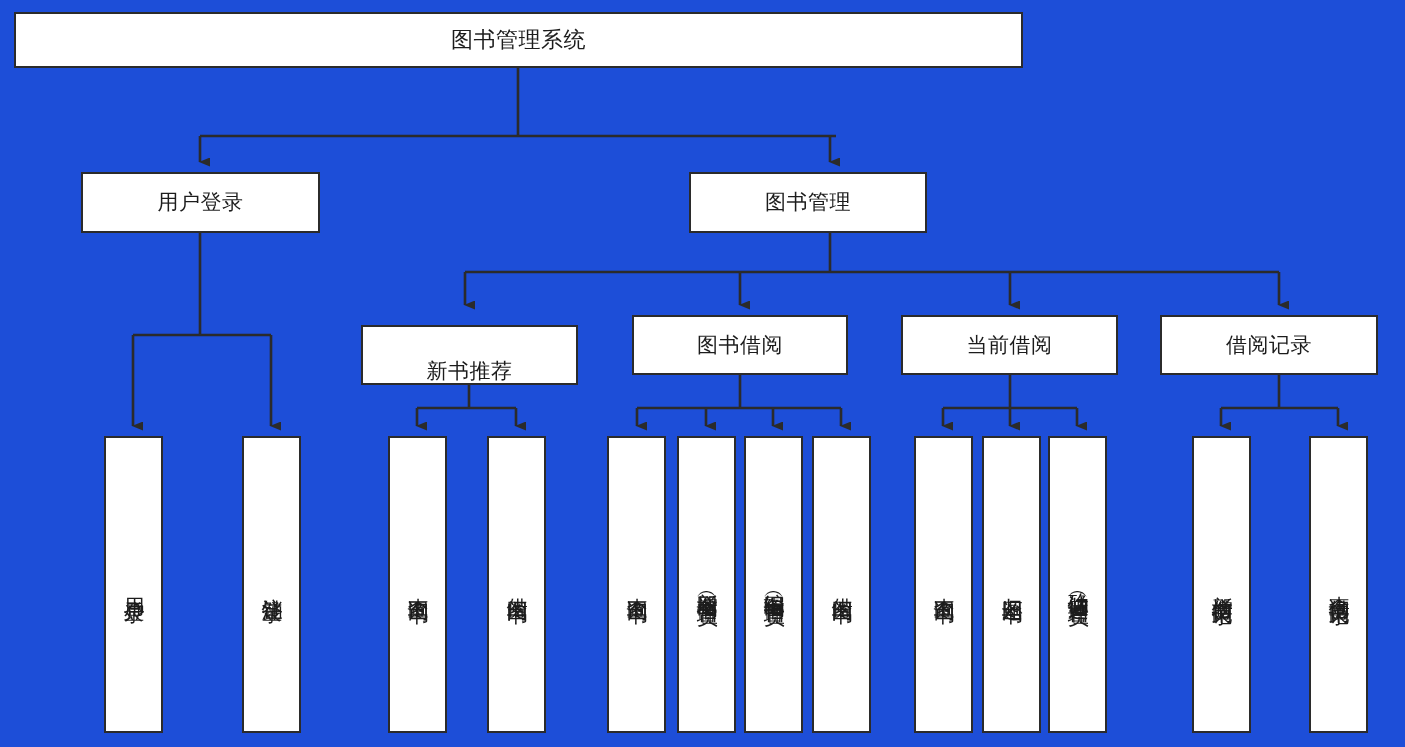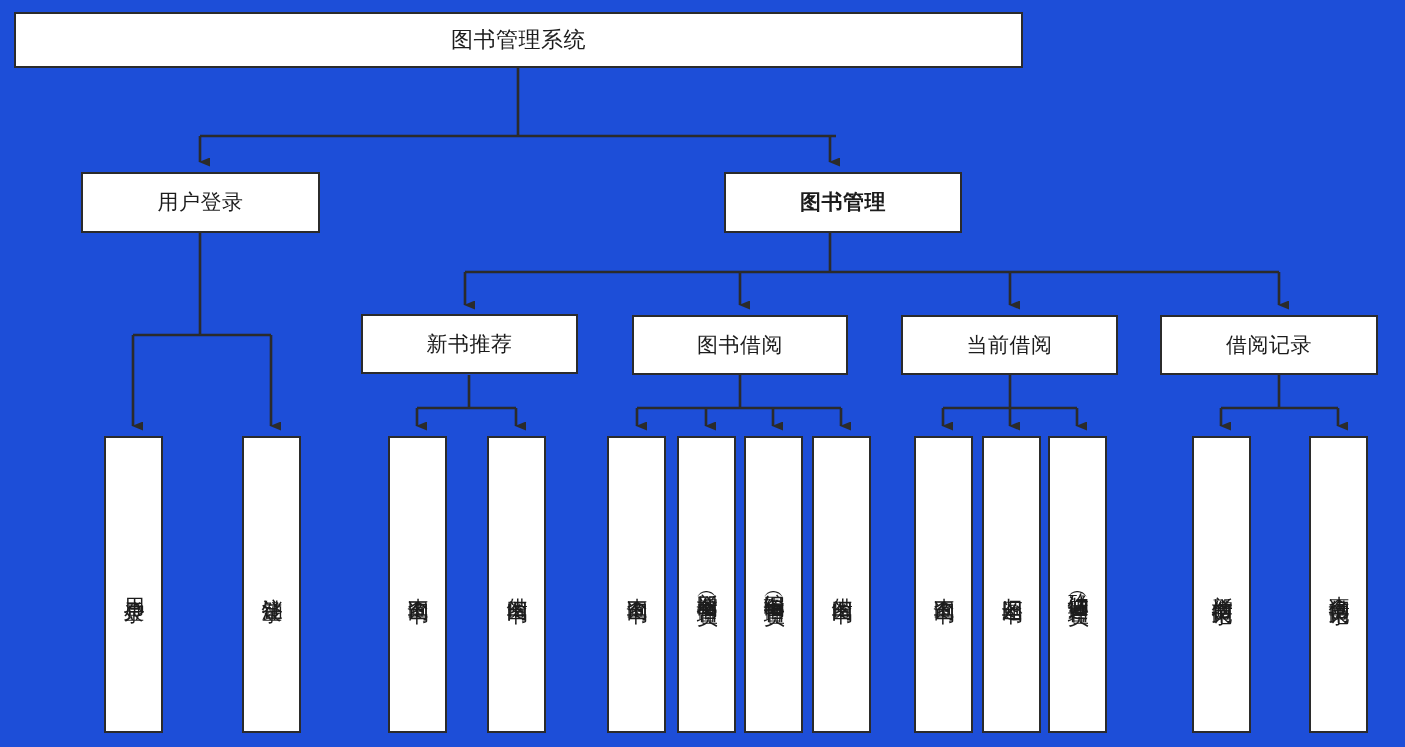--- a/index.html
+++ b/index.html
@@ -120,25 +120,25 @@
     </g>
   </svg>
 
   <div class="node h root" style="left:14px; top:12px; width:1009px; height:56px;">
     <span class="lbl">图书管理系统</span>
   </div>
 
   <div class="node h" style="left:81px; top:172px; width:239px; height:61px;">
     <span class="lbl">用户登录</span>
   </div>
-  <div class="node h" style="left:724px; top:172px; width:238px; height:61px;font-weight:bold;">
+  <div class="node h" style="left:689px; top:172px; width:238px; height:61px;">
     <span class="lbl">图书管理</span>
   </div>
 
-  <div class="node h" style="left:361px; top:314px; width:217px; height:60px;">
+  <div class="node h" style="left:361px; top:325px; width:217px; height:60px;align-items:flex-end;">
     <span class="lbl">新书推荐</span>
   </div>
   <div class="node h" style="left:901px; top:315px; width:217px; height:60px;">
     <span class="lbl">当前借阅</span>
   </div>
   <div class="node h" style="left:632px; top:315px; width:216px; height:60px;">
     <span class="lbl">图书借阅</span>
   </div>
   <div class="node h" style="left:1160px; top:315px; width:218px; height:60px;">
     <span class="lbl">借阅记录</span>

